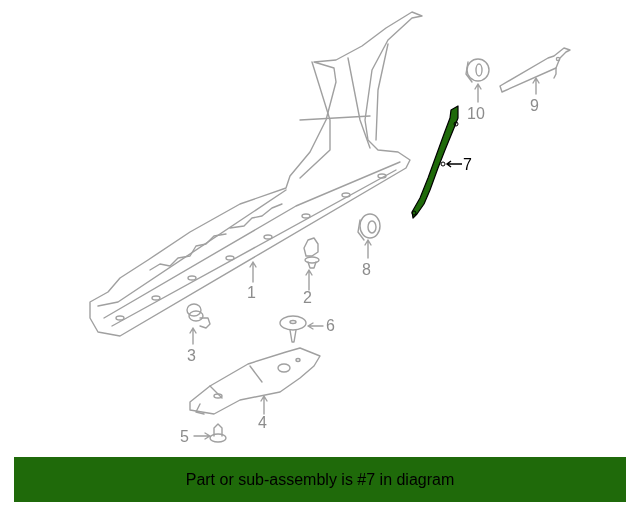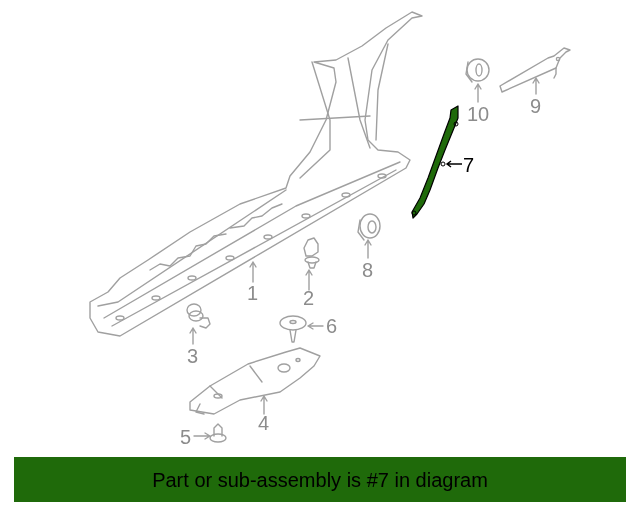--- a/index.html
+++ b/index.html
@@ -1,22 +1,22 @@
 <!DOCTYPE html>
 <html><head>
   <meta charset="utf-8">
   <style>
     html, body { margin: 0; padding: 0; background: #ffffff; }
     body { width: 640px; height: 512px; position: relative; overflow: hidden; font-family: "Liberation Sans", sans-serif; }
     #diagram { position: absolute; left: 0; top: 0; width: 640px; height: 512px; }
-    .callout { position: absolute; font-family: "Liberation Sans", sans-serif; font-size: 20px; color: #8c8c8c; line-height: 20px; }
+    .callout { position: absolute; font-family: "Liberation Sans", sans-serif; font-size: 16px; color: #8c8c8c; line-height: 20px; }
     .callout.active { color: #000000; }
     .banner { position: absolute; left: 14px; top: 457px; width: 612px; height: 45px; background: #1f6a0a;
       display: flex; flex-direction: column; align-items: center; justify-content: center; }
-    .banner span { font-size: 20px; line-height: 18px; color: #000000; font-family: "Liberation Sans", sans-serif; }
+    .banner span { font-size: 16px; line-height: 18px; color: #000000; font-family: "Liberation Sans", sans-serif; }
   </style>
 </head>
 <body>
 
 <svg id="diagram" viewBox="0 0 640 512" xmlns="http://www.w3.org/2000/svg">
   <g fill="none" stroke="#a0a0a0" stroke-width="1.4" stroke-linejoin="round" stroke-linecap="round">
 
     <g>
       <path d="M90,302 L90,318 L98,332 L120,336 L406,168 L410,160 L398,152 L378,150 L368,140 L365,120 L372,70 L388,40 L412,18 L422,16 L412,12 L386,28 L362,46 L336,60 L314,62 L334,68 L336,82 L326,120 L310,152 L290,176 L286,188 L240,204 L190,232 L148,260 L120,278 L108,292 Z"></path>
       <path d="M98,306 L118,302 L286,190"></path>

